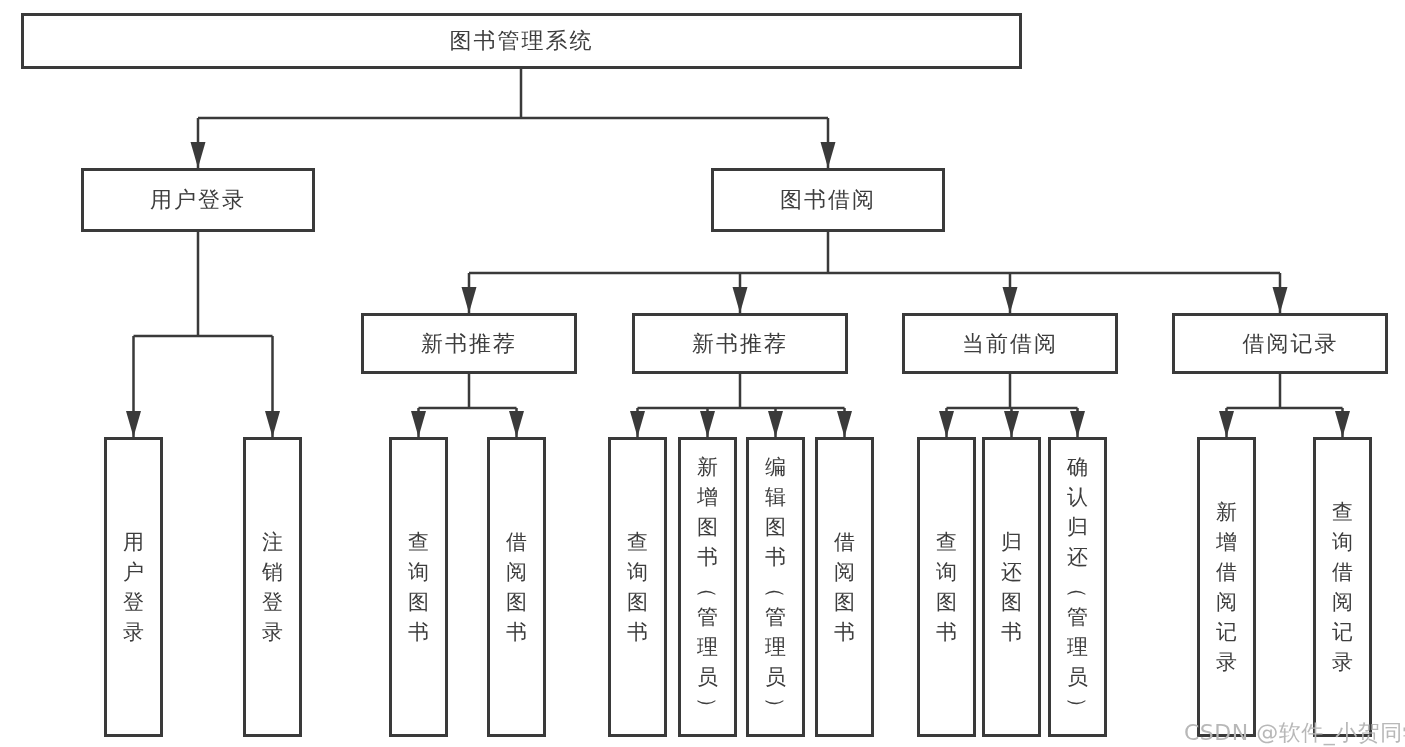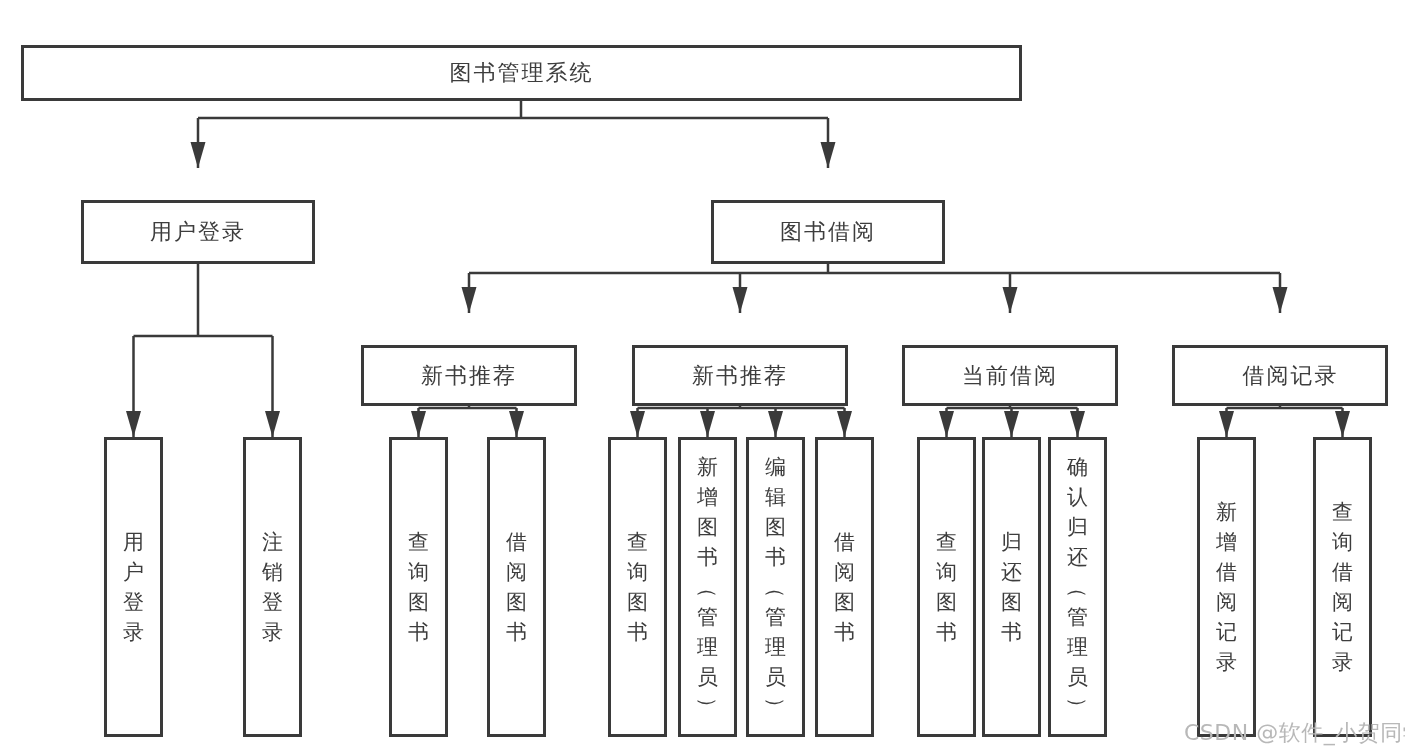--- a/index.html
+++ b/index.html
@@ -38,21 +38,20 @@
     position: absolute;
     border: 3px solid var(--line);
     background: var(--background);
     display: flex;
     align-items: center;
     justify-content: center;
     z-index: 2;
     font-size: 22px;
     letter-spacing: 2px;
     white-space: nowrap;
-    margin-top: 32px;
   }
   .node.root  { left: 21px;  top: 13px;  width: 1001px; height: 56px; }
   .node.lvl2  { top: 168px; width: 234px; height: 64px; }
   .node.lvl2.a { left: 81px; align-items: center; }
   .node.lvl2.b { left: 711px; }
   .node.lvl3  { top: 313px; width: 216px; height: 61px; }
   .node.lvl3.a { left: 361px; }
   .node.lvl3.b { left: 632px; }
   .node.lvl3.c { left: 902px; }
   .node.lvl3.d { left: 1172px; padding-left: 21px; }

